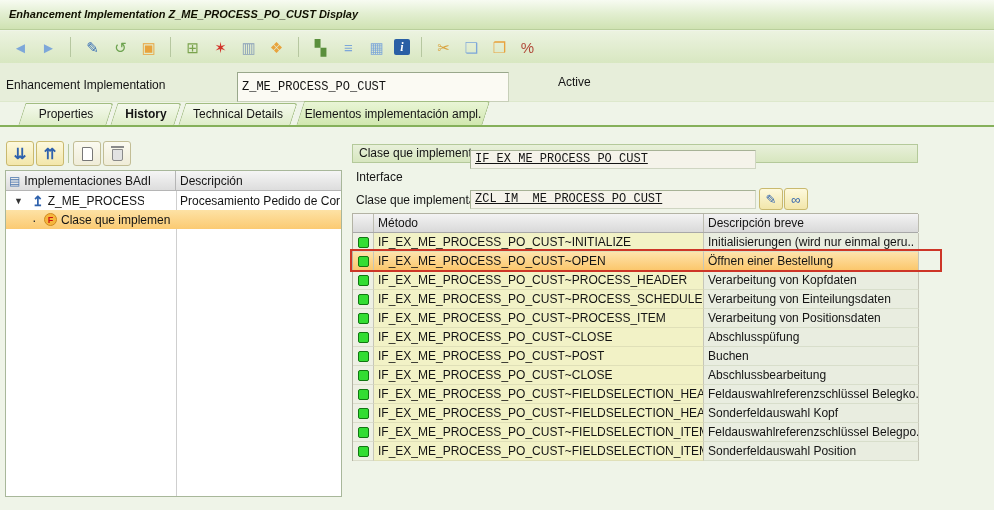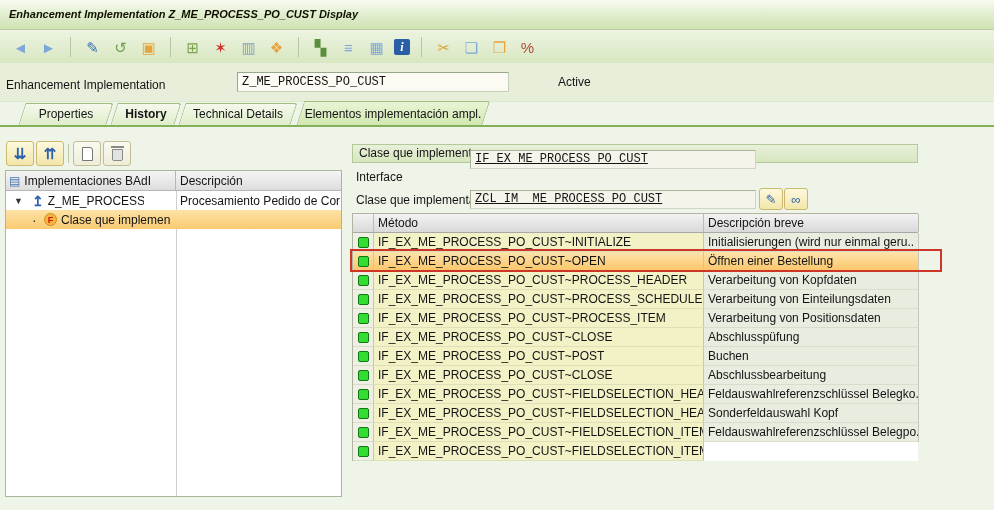--- a/index.html
+++ b/index.html
@@ -42,21 +42,21 @@
   }
   .tb-sep { width: 1px; height: 20px; background: #b6c7a0; margin: 0 4px; }
 
   
   .form-row {
     position: absolute; left: 0; top: 63px; width: 994px; height: 39px;
     background: #e7eeda; border-bottom: 1px solid #dde8cc;
   }
   .form-label { position: absolute; left: 6px; top: 8px; margin-top: 7px; }
   .form-input {
-    position: absolute; left: 237px; top: 9px; width: 272px; height: 20px;
+    position: absolute; left: 237px; top: 9px; width: 272px; height: 30px;
     background: #fbfaf3; border: 1px solid #99a78b;
     border-right-color: #c7cfb8; border-bottom-color: #c7cfb8;
     font: 12px "Liberation Mono", monospace; padding: 0 4px; color: #111;
   }
   .form-status { position: absolute; left: 558px; top: 12px; }
 
   
   .tabstrip { position: absolute; left: 0; top: 102px; width: 852px; height: 24px; }
   .tab { position: absolute; top: 1px; height: 22px; cursor: default; }
   .tab::before {
@@ -366,17 +366,18 @@
           <span class="green-sq"></span>
         </div>
         <div class="c-method">IF_EX_ME_PROCESS_PO_CUST~FIELDSELECTION_ITEM_..</div>
         <div class="c-desc">Feldauswahlreferenzschlüssel Belegpo..</div>
       </div>
       <div class="mt-row">
         <div class="c-icon">
           <span class="green-sq"></span>
         </div>
         <div class="c-method">IF_EX_ME_PROCESS_PO_CUST~FIELDSELECTION_ITEM</div>
+        <div class="c-desc">Sonderfeldauswahl Position</div>
       </div>
     </div>
 </div>
 
 <div class="annotation"></div>
 
 </body></html>

